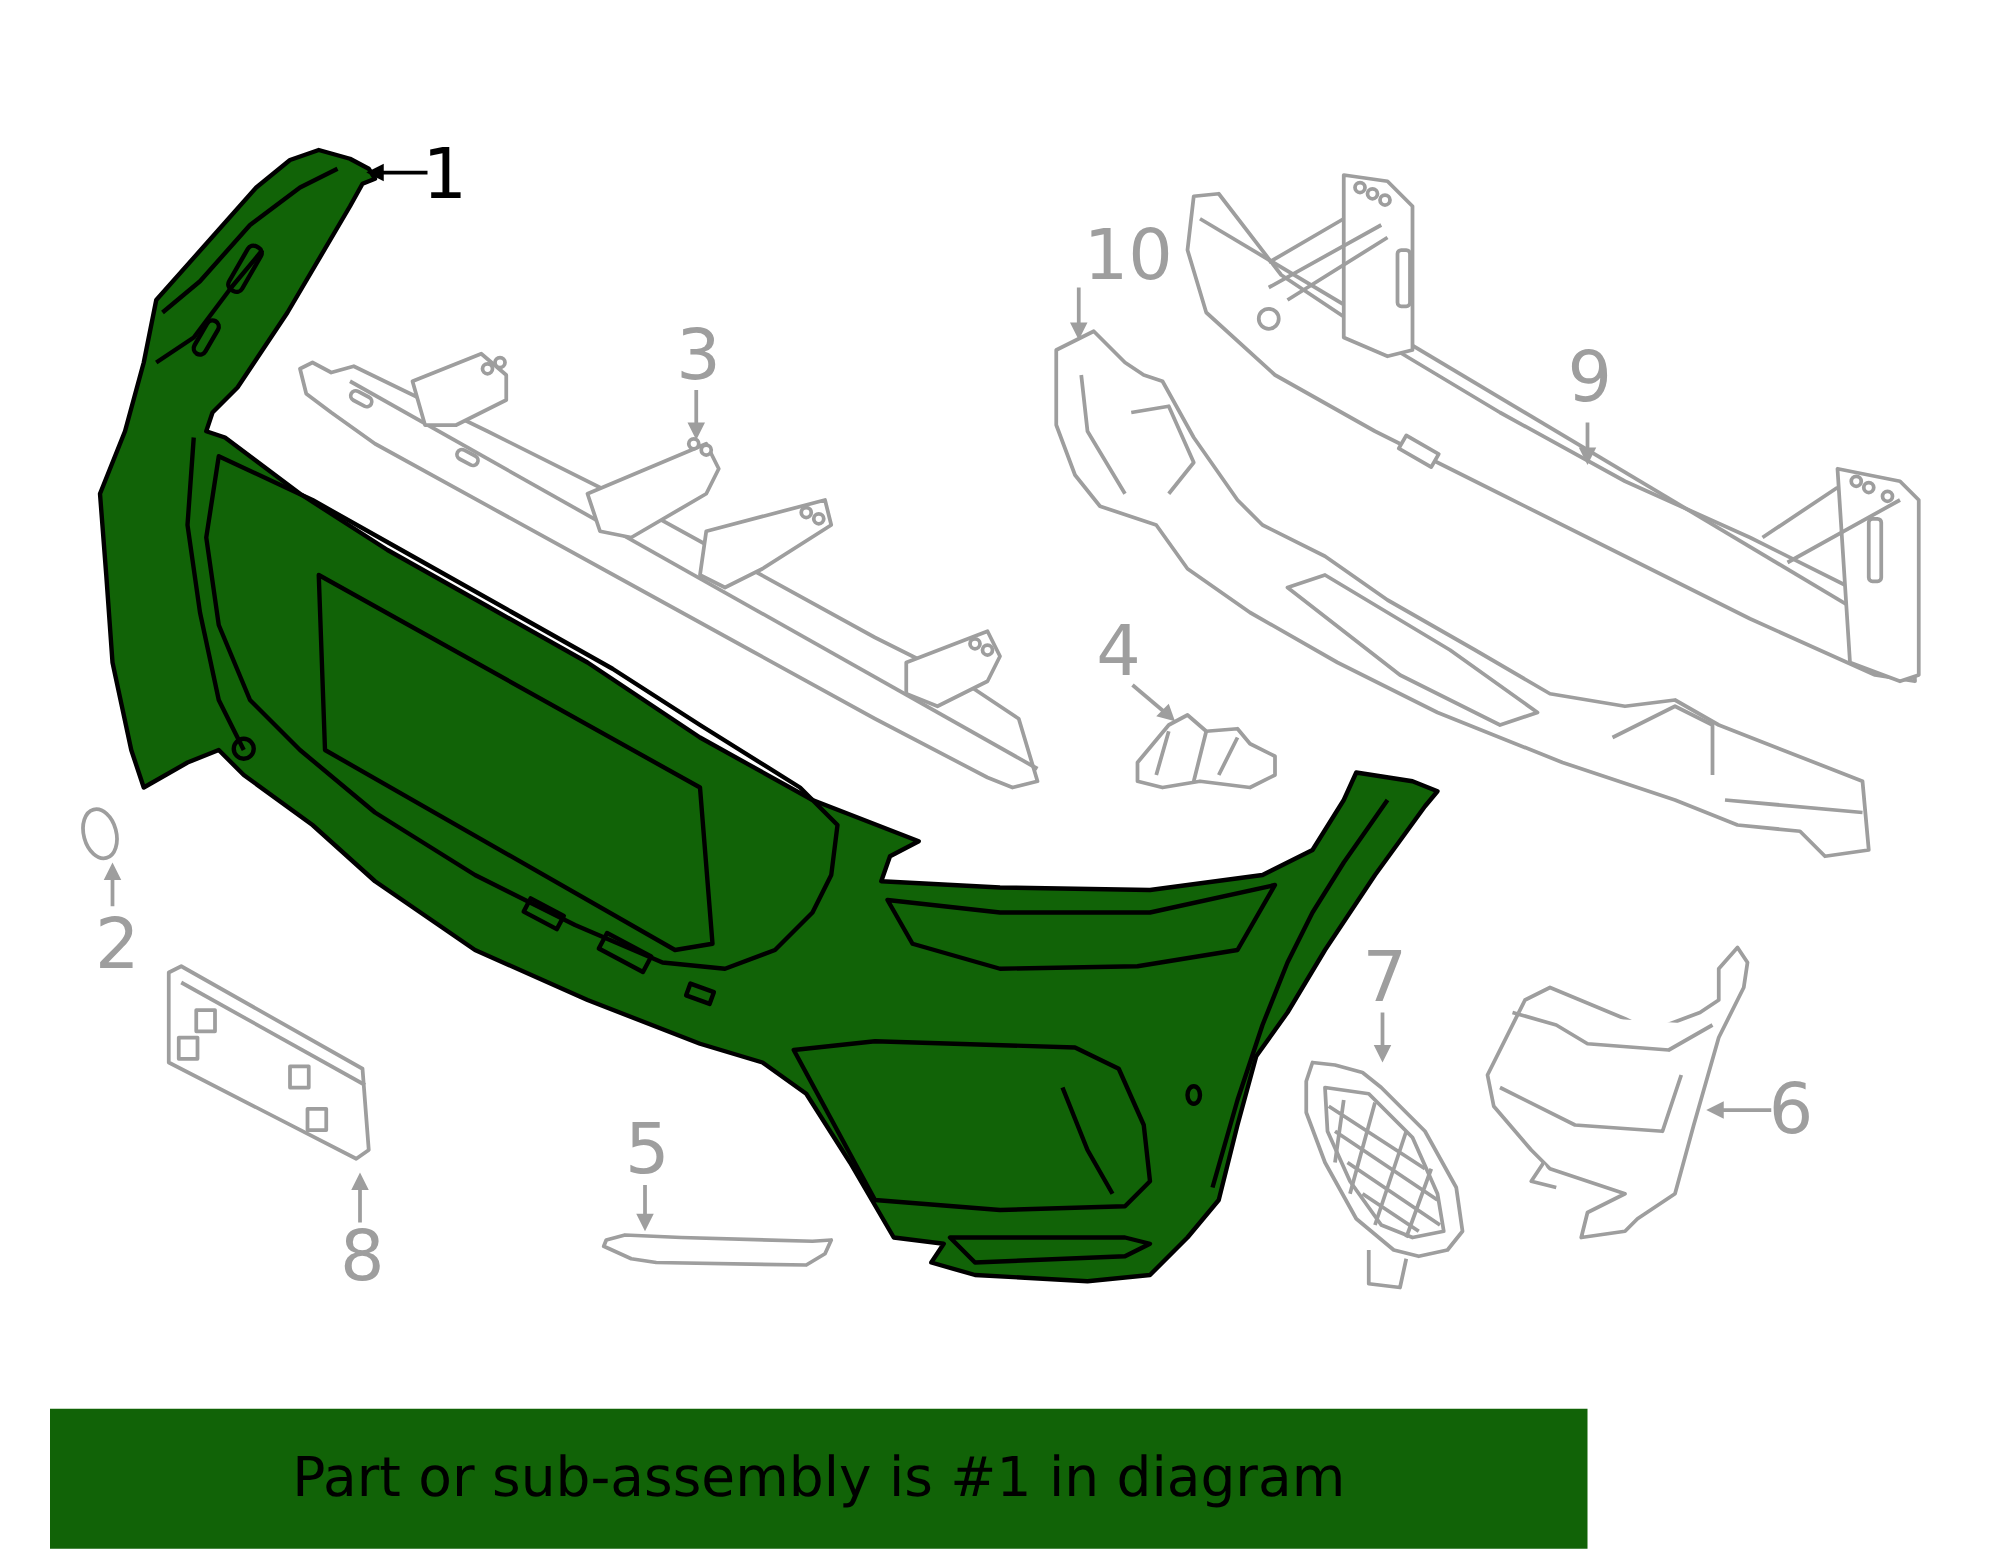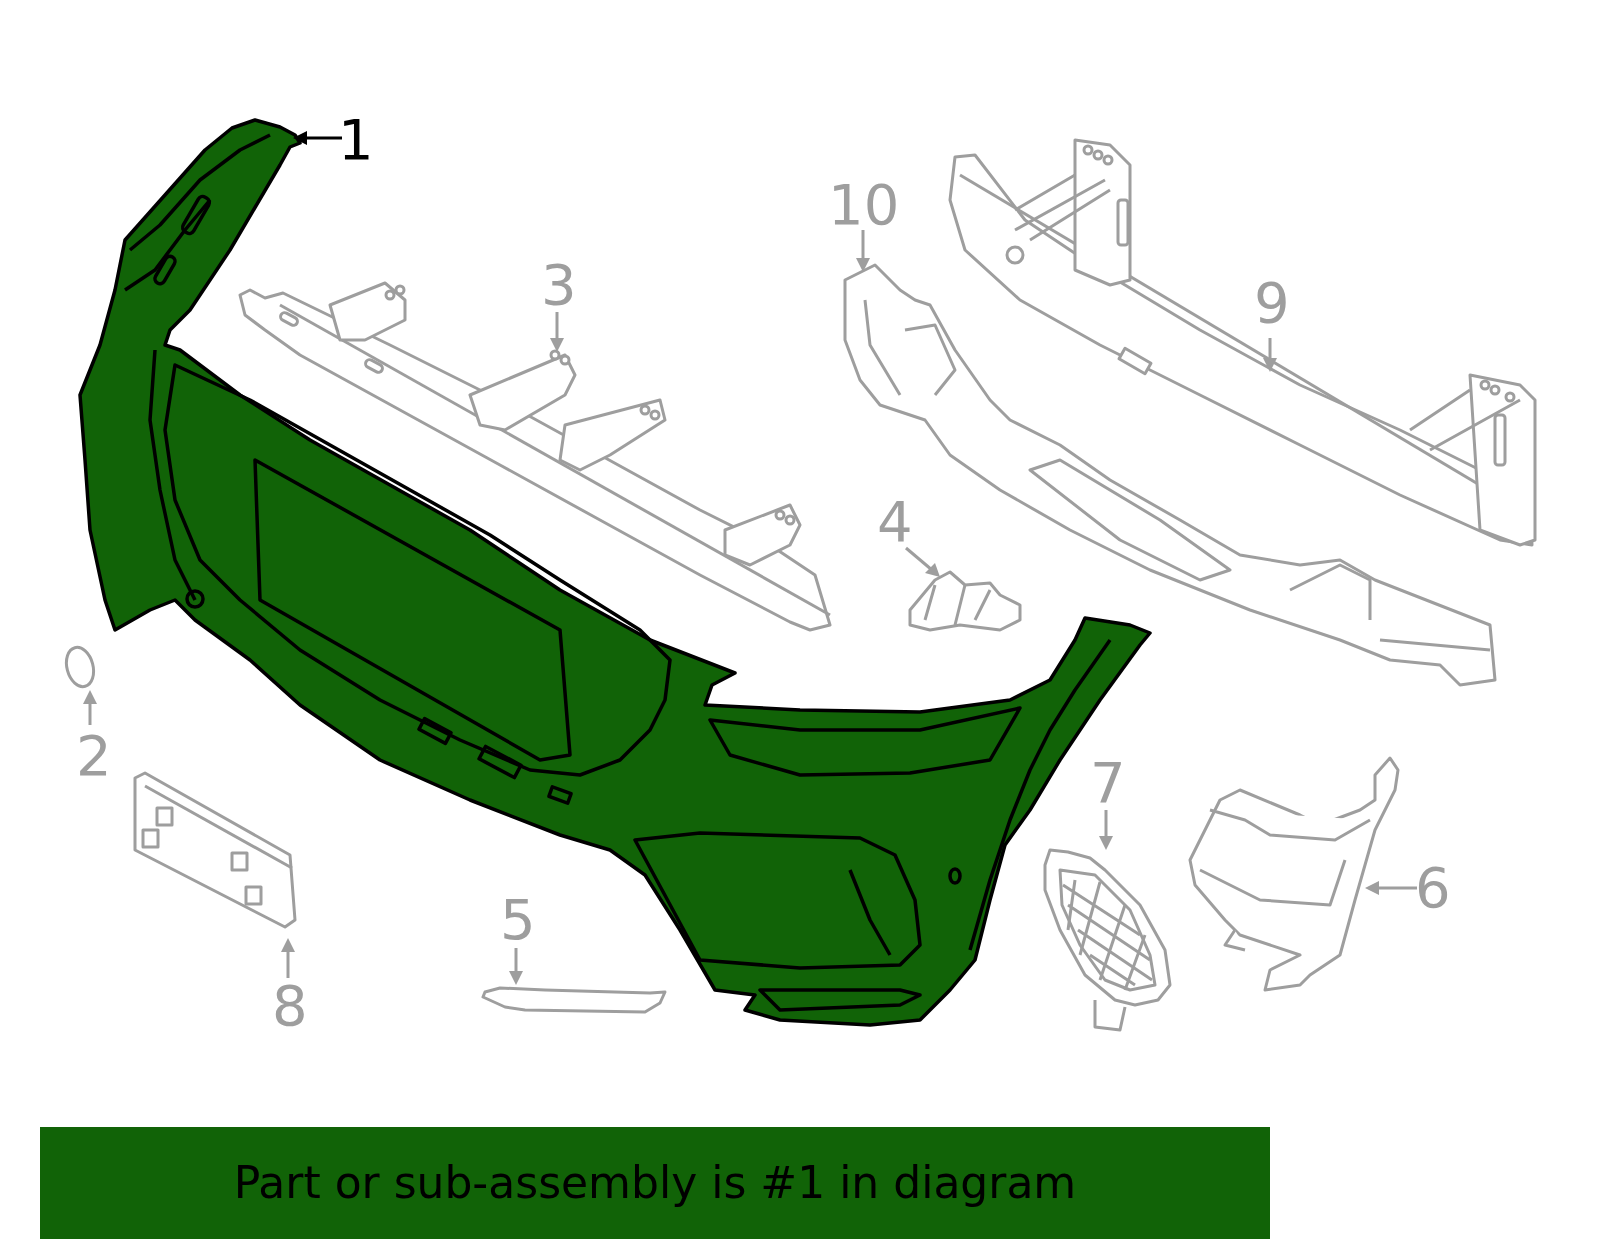--- a/index.html
+++ b/index.html
@@ -146,17 +146,17 @@
 
 <div class="callout active" style="left:338px;top:112px;">1</div>
 <div class="callout" style="left:76px;top:728px;">2</div>
 <div class="callout" style="left:541px;top:257px;">3</div>
 <div class="callout" style="left:877px;top:494px;">4</div>
 <div class="callout" style="left:500px;top:892px;">5</div>
 <div class="callout" style="left:1415px;top:860px;">6</div>
 <div class="callout" style="left:1090px;top:755px;">7</div>
 <div class="callout" style="left:272px;top:978px;">8</div>
 <div class="callout" style="left:1254px;top:275px;">9</div>
-<div class="callout" style="left:828px;top:177px;">10</div>
+<div class="callout" style="left:867px;top:177px;">10</div>
 
 <div id="banner">
   <div>Part or sub-assembly is #1 in diagram</div>
 </div>
 
 </body></html>

